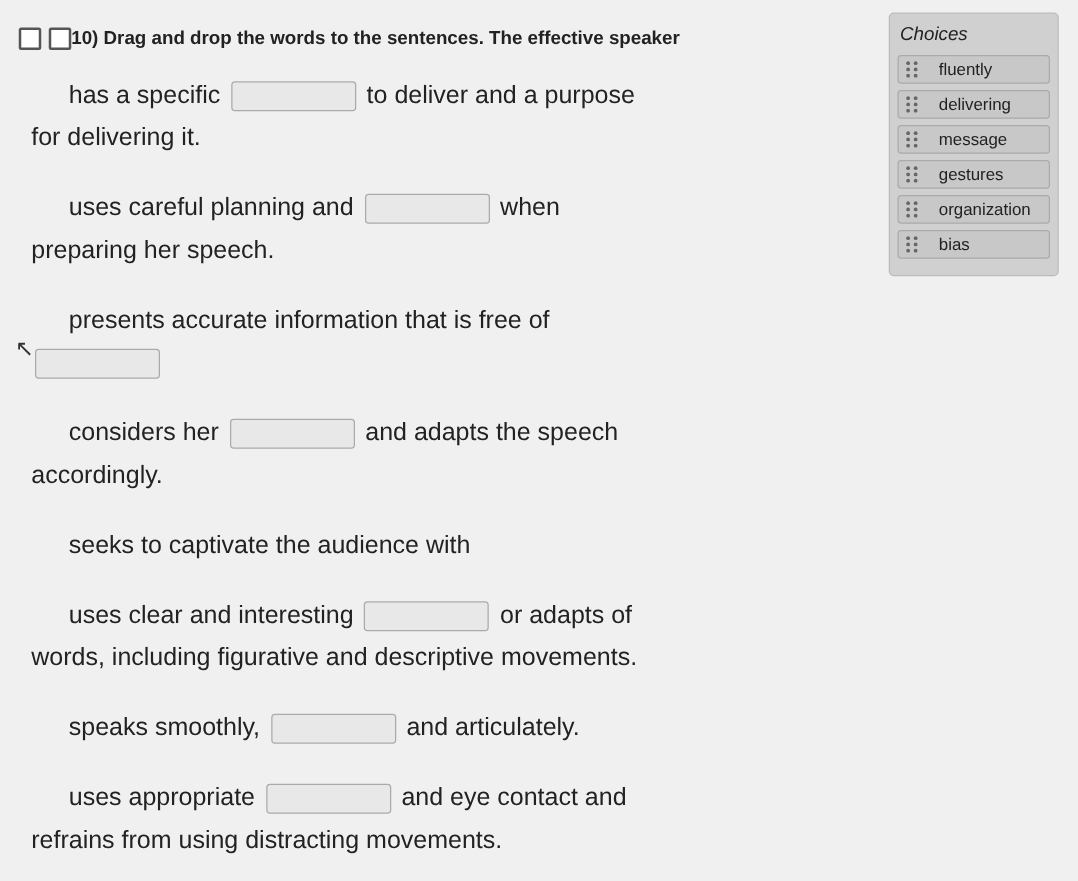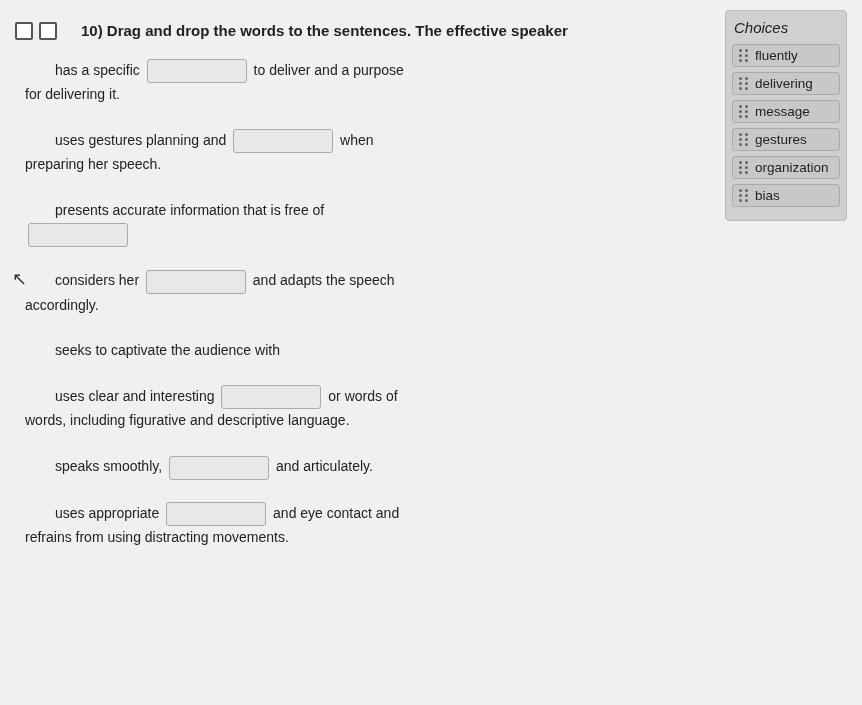--- a/index.html
+++ b/index.html
@@ -15,21 +15,21 @@
 
     .main-content {
       flex: 1;
       padding: 20px 20px 20px 15px;
       position: relative;
     }
 
     .question-header {
       display: flex;
       align-items: flex-start;
-      gap: 24px;
+      gap: 0;
       margin-bottom: 18px;
     }
 
     .checkbox-icons {
       display: flex;
       gap: 6px;
       margin-top: 2px;
     }
 
     .icon-box {
@@ -54,41 +54,41 @@
     .sentences-area {
       padding-left: 10px;
     }
 
     .sentence-block {
       margin-bottom: 22px;
       line-height: 1.6;
     }
 
     .sentence-line {
-      font-size: 14px;
+      font-size: 20px;
       color: #222;
       line-height: 1.7;
     }
 
     .drop-slot {
       display: inline-block;
       min-width: 100px;
       height: 24px;
       border: 1px solid #aaa;
       background: #e8e8e8;
       border-radius: 3px;
       vertical-align: middle;
       margin: 0 3px;
     }
 
     .choices-panel {
       position: absolute;
       top: 10px;
       right: 15px;
-      width: 122px;
+      width: 136px;
       background: #d0d0d0;
       border: 1px solid #bbb;
       border-radius: 4px;
       padding: 8px 6px;
     }
 
     .choices-title {
       font-size: 15px;
       font-style: italic;
       font-weight: normal;
@@ -101,21 +101,21 @@
       display: flex;
       align-items: center;
       background: #c8c8c8;
       border: 1px solid #aaa;
       border-radius: 3px;
       padding: 3px 6px;
       margin-bottom: 5px;
       cursor: grab;
       font-size: 13.5px;
       color: #222;
-      gap: 6px;
+      gap: 16px;
     }
 
     .drag-handle {
       display: inline-grid;
       grid-template-columns: repeat(2, 4px);
       gap: 2px;
       flex-shrink: 0;
     }
 
     .drag-dot {
@@ -159,21 +159,21 @@
       <div class="sentence-line indent">
         <span>has a specific </span>
         <span class="drop-slot"></span>
         <span> to deliver and a purpose</span>
       </div>
       <div class="sentence-line">for delivering it.</div>
     </div>
 
     <div class="sentence-block">
       <div class="sentence-line indent">
-        <span>uses gestures planning and </span>
+        <span>uses careful planning and </span>
         <span class="drop-slot"></span>
         <span> when</span>
       </div>
       <div class="sentence-line">preparing her speech.</div>
     </div>
 
     <div class="sentence-block">
       <div class="sentence-line indent">
         <span>presents accurate information that is free of</span>
       </div>
@@ -194,23 +194,23 @@
     <div class="sentence-block">
       <div class="sentence-line indent">
         <span>seeks to captivate the audience with</span>
       </div>
     </div>
 
     <div class="sentence-block">
       <div class="sentence-line indent">
         <span>uses clear and interesting </span>
         <span class="drop-slot"></span>
-        <span> or words of</span>
-      </div>
-      <div class="sentence-line">words, including figurative and descriptive language.</div>
+        <span> or adapts of</span>
+      </div>
+      <div class="sentence-line">words, including figurative and descriptive movements.</div>
     </div>
 
     <div class="sentence-block">
       <div class="sentence-line indent">
         <span>speaks smoothly, </span>
         <span class="drop-slot"></span>
         <span> and articulately.</span>
       </div>
     </div>
 

